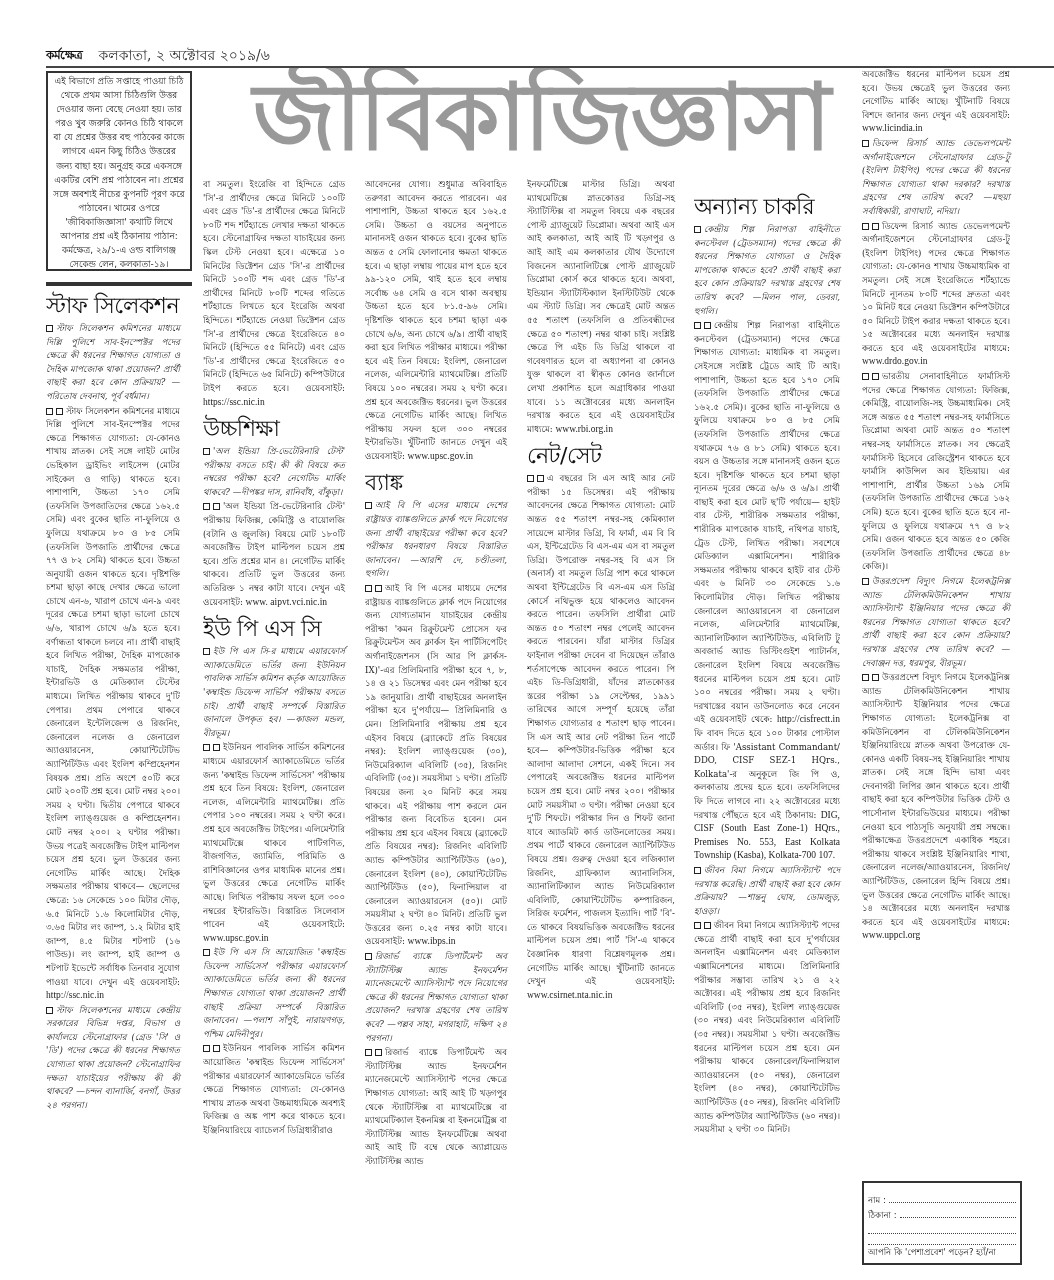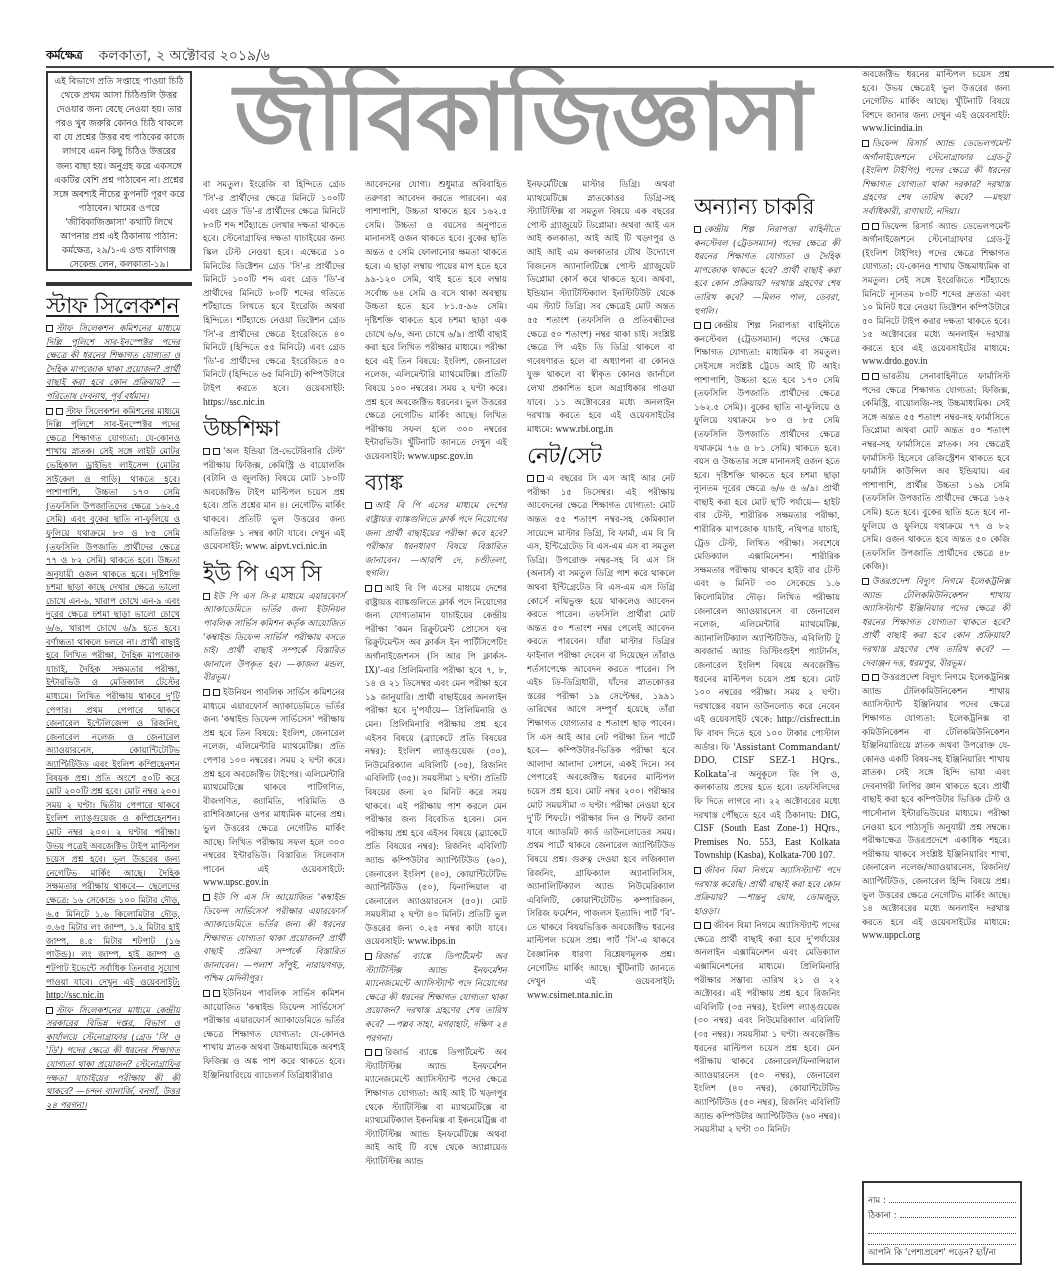--- a/index.html
+++ b/index.html
@@ -5,30 +5,30 @@
   * { box-sizing: border-box; margin: 0; padding: 0; }
   html, body { width: 1054px; height: 1280px; background: #fff; overflow: hidden; }
   body { font-family: "DejaVu Serif", "Liberation Serif", serif; color: #1e1e1e; position: relative; }
 
   .masthead { position: absolute; left: 46px; top: 48px; width: 1008px; height: 20px; border-bottom: 2px solid #444; display: flex; align-items: center; gap: 16px; padding-bottom: 3px; }
   .masthead .logo { font-family: "DejaVu Sans", sans-serif; font-weight: 900; font-size: 12px; letter-spacing: -0.5px; color: #111; }
   .masthead .dateline { font-size: 14px; color: #333; }
 
   .notice-box { position: absolute; left: 46px; top: 71px; width: 146px; height: 200px; border: 2px solid #333; padding: 1px 5px; text-align: center; font-size: 8.9px; line-height: 14.1px; font-family: "DejaVu Sans", sans-serif; color: #222; }
 
-  .big-title { position: absolute; left: 197px; top: 68px; width: 650px; height: 110px; display: flex; align-items: center; justify-content: center; font-family: "DejaVu Sans", sans-serif; font-weight: 700; font-size: 92px; color: #999; letter-spacing: -2px; white-space: nowrap; overflow: hidden; }
+  .big-title { position: absolute; left: 216px; top: 68px; width: 650px; height: 110px; display: flex; align-items: center; justify-content: center; font-family: "DejaVu Sans", sans-serif; font-weight: 700; font-size: 92px; color: #999; letter-spacing: -2px; white-space: nowrap; overflow: hidden; }
 
   .col { position: absolute; font-size: 8.6px; line-height: 13.6px; text-align: justify; color: #222; overflow: hidden; }
   .col p { margin: 0 12px 1px 0; }
   .col .q { font-style: italic; }
   .col .sq { display: inline-block; width: 7px; height: 7px; border: 1px solid #222; margin-right: 3px; vertical-align: middle; }
   .col .url { font-family: "Liberation Serif", serif; font-size: 9.5px; }
   .section-head { font-family: "DejaVu Sans", sans-serif; font-size: 22px; font-weight: 400; line-height: 28px; margin: 6px 0 2px 0; color: #111; letter-spacing: -0.5px; }
 
-  .col1 { left: 46px; top: 282px; width: 146px; height: 998px; text-decoration: underline; }
+  .col1 { left: 46px; top: 282px; width: 146px; height: 998px; }
   .col1 .topline { border-top: 4px solid #333; margin-bottom: 4px; }
   .col2 { left: 203px; top: 178px; width: 154px; height: 1102px; }
   .col3 { left: 365px; top: 178px; width: 154px; height: 1102px; }
   .col4 { left: 527px; top: 178px; width: 160px; height: 1102px; }
   .col5 { left: 694px; top: 178px; width: 158px; height: 1102px; }
   .col6 { left: 862px; top: 68px; width: 160px; height: 1100px; }
 
   .coupon { position: absolute; left: 862px; top: 1181px; width: 160px; height: 84px; border: 2px solid #333; padding: 10px 4px; font-family: "DejaVu Sans", sans-serif; font-size: 8.5px; line-height: 15px; color: #222; }
   .coupon .row { display: flex; align-items: baseline; white-space: nowrap; }
   .coupon .dots { flex: 1; border-bottom: 1px dotted #444; margin-left: 3px; height: 9px; }
@@ -50,20 +50,21 @@
   <div class="topline"></div>
   <div class="section-head">স্টাফ সিলেকশন</div>
   <p class="q"><span class="sq"></span><span>স্টাফ সিলেকশন কমিশনের মাধ্যমে দিল্লি পুলিশে সাব-ইনস্পেক্টর পদের ক্ষেত্রে কী ধরনের শিক্ষাগত যোগ্যতা ও দৈহিক মাপজোক থাকা প্রয়োজন? প্রার্থী বাছাই করা হবে কোন প্রক্রিয়ায়? —পরিতোষ দেবনাথ, পূর্ব বর্ধমান।</span></p>
   <p><span class="sq"></span><span class="sq"></span><span>স্টাফ সিলেকশন কমিশনের মাধ্যমে দিল্লি পুলিশে সাব-ইনস্পেক্টর পদের ক্ষেত্রে শিক্ষাগত যোগ্যতা: যে-কোনও শাখায় স্নাতক। সেই সঙ্গে লাইট মোটর ভেহিকাল ড্রাইভিং লাইসেন্স (মোটর সাইকেল ও গাড়ি) থাকতে হবে। পাশাপাশি, উচ্চতা ১৭০ সেমি (তফসিলি উপজাতিদের ক্ষেত্রে ১৬২.৫ সেমি) এবং বুকের ছাতি না-ফুলিয়ে ও ফুলিয়ে যথাক্রমে ৮০ ও ৮৫ সেমি (তফসিলি উপজাতি প্রার্থীদের ক্ষেত্রে ৭৭ ও ৮২ সেমি) থাকতে হবে। উচ্চতা অনুযায়ী ওজন থাকতে হবে। দৃষ্টিশক্তি চশমা ছাড়া কাছে দেখার ক্ষেত্রে ভালো চোখে এন-৬, খারাপ চোখে এন-৯ এবং দূরের ক্ষেত্রে চশমা ছাড়া ভালো চোখে ৬/৬, খারাপ চোখে ৬/৯ হতে হবে। বর্ণান্ধতা থাকলে চলবে না। প্রার্থী বাছাই হবে লিখিত পরীক্ষা, দৈহিক মাপজোক যাচাই, দৈহিক সক্ষমতার পরীক্ষা, ইন্টারভিউ ও মেডিক্যাল টেস্টের মাধ্যমে। লিখিত পরীক্ষায় থাকবে দু'টি পেপার। প্রথম পেপারে থাকবে জেনারেল ইন্টেলিজেন্স ও রিজনিং, জেনারেল নলেজ ও জেনারেল অ্যাওয়ারনেস, কোয়ান্টিটেটিভ অ্যাপ্টিটিউড এবং ইংলিশ কম্প্রিহেনশন বিষয়ক প্রশ্ন। প্রতি অংশে ৫০টি করে মোট ২০০টি প্রশ্ন হবে। মোট নম্বর ২০০। সময় ২ ঘণ্টা। দ্বিতীয় পেপারে থাকবে ইংলিশ ল্যাঙ্গুয়েজ ও কম্প্রিহেনশন। মোট নম্বর ২০০। ২ ঘণ্টার পরীক্ষা। উভয় পত্রেই অবজেক্টিভ টাইপ মাল্টিপল চয়েস প্রশ্ন হবে। ভুল উত্তরের জন্য নেগেটিভ মার্কিং আছে। দৈহিক সক্ষমতার পরীক্ষায় থাকবে— ছেলেদের ক্ষেত্রে: ১৬ সেকেন্ডে ১০০ মিটার দৌড়, ৬.৫ মিনিটে ১.৬ কিলোমিটার দৌড়, ৩.৬৫ মিটার লং জাম্প, ১.২ মিটার হাই জাম্প, ৪.৫ মিটার শটপাট (১৬ পাউন্ড)। লং জাম্প, হাই জাম্প ও শটপাট ইভেন্টে সর্বাধিক তিনবার সুযোগ পাওয়া যাবে। দেখুন এই ওয়েবসাইট:</span> <span class="url">http://ssc.nic.in</span></p>
   <p class="q"><span class="sq"></span><span>স্টাফ সিলেকশনের মাধ্যমে কেন্দ্রীয় সরকারের বিভিন্ন দপ্তর, বিভাগ ও কার্যালয়ে স্টেনোগ্রাফার (গ্রেড 'সি' ও 'ডি') পদের ক্ষেত্রে কী ধরনের শিক্ষাগত যোগ্যতা থাকা প্রয়োজন? স্টেনোগ্রাফির দক্ষতা যাচাইয়ের পরীক্ষায় কী কী থাকবে? —চন্দন ব্যানার্জি, বনগাঁ, উত্তর ২৪ পরগনা।</span></p>
 </div>
 
 <div class="col col2">
   <p><span>বা সমতুল। ইংরেজি বা হিন্দিতে গ্রেড 'সি'-র প্রার্থীদের ক্ষেত্রে মিনিটে ১০০টি এবং গ্রেড 'ডি'-র প্রার্থীদের ক্ষেত্রে মিনিটে ৮০টি শব্দ শর্টহ্যান্ডে লেখার দক্ষতা থাকতে হবে। স্টেনোগ্রাফির দক্ষতা যাচাইয়ের জন্য স্কিল টেস্ট নেওয়া হবে। এক্ষেত্রে ১০ মিনিটের ডিক্টেশন গ্রেড 'সি'-র প্রার্থীদের মিনিটে ১০০টি শব্দ এবং গ্রেড 'ডি'-র প্রার্থীদের মিনিটে ৮০টি শব্দের গতিতে শর্টহ্যান্ডে লিখতে হবে ইংরেজি অথবা হিন্দিতে। শর্টহ্যান্ডে নেওয়া ডিক্টেশন গ্রেড 'সি'-র প্রার্থীদের ক্ষেত্রে ইংরেজিতে ৪০ মিনিটে (হিন্দিতে ৫৫ মিনিটে) এবং গ্রেড 'ডি'-র প্রার্থীদের ক্ষেত্রে ইংরেজিতে ৫০ মিনিটে (হিন্দিতে ৬৫ মিনিটে) কম্পিউটারে টাইপ করতে হবে। ওয়েবসাইট:</span> <span class="url">https://ssc.nic.in</span></p>
   <div class="section-head">উচ্চশিক্ষা</div>
+  <p class="q"><span class="sq"></span><span>'অল ইন্ডিয়া প্রি-ভেটেরিনারি টেস্ট' পরীক্ষায় বসতে চাই। কী কী বিষয়ে কত নম্বরের পরীক্ষা হবে? নেগেটিভ মার্কিং থাকবে? —দীপঙ্কর দাস, রানিবাঁধ, বাঁকুড়া।</span></p>
   <p><span class="sq"></span><span class="sq"></span><span>'অল ইন্ডিয়া প্রি-ভেটেরিনারি টেস্ট' পরীক্ষায় ফিজিক্স, কেমিস্ট্রি ও বায়োলজি (বটানি ও জুলজি) বিষয়ে মোট ১৮০টি অবজেক্টিভ টাইপ মাল্টিপল চয়েস প্রশ্ন হবে। প্রতি প্রশ্নের মান ৪। নেগেটিভ মার্কিং থাকবে। প্রতিটি ভুল উত্তরের জন্য অতিরিক্ত ১ নম্বর কাটা যাবে। দেখুন এই ওয়েবসাইট:</span> <span class="url">www. aipvt.vci.nic.in</span></p>
   <div class="section-head">ইউ পি এস সি</div>
   <p class="q"><span class="sq"></span><span>ইউ পি এস সি-র মাধ্যমে এয়ারফোর্স অ্যাকাডেমিতে ভর্তির জন্য ইউনিয়ন পাবলিক সার্ভিস কমিশন কর্তৃক আয়োজিত 'কম্বাইন্ড ডিফেন্স সার্ভিস' পরীক্ষায় বসতে চাই। প্রার্থী বাছাই সম্পর্কে বিস্তারিত জানালে উপকৃত হব। —কাজল মন্ডল, বীরভূম।</span></p>
   <p><span class="sq"></span><span class="sq"></span><span>ইউনিয়ন পাবলিক সার্ভিস কমিশনের মাধ্যমে এয়ারফোর্স অ্যাকাডেমিতে ভর্তির জন্য 'কম্বাইন্ড ডিফেন্স সার্ভিসেস' পরীক্ষায় প্রশ্ন হবে তিন বিষয়ে: ইংলিশ, জেনারেল নলেজ, এলিমেন্টারি ম্যাথমেটিক্স। প্রতি পেপার ১০০ নম্বরের। সময় ২ ঘণ্টা করে। প্রশ্ন হবে অবজেক্টিভ টাইপের। এলিমেন্টারি ম্যাথমেটিক্সে থাকবে পাটিগণিত, বীজগণিত, জ্যামিতি, পরিমিতি ও রাশিবিজ্ঞানের ওপর মাধ্যমিক মানের প্রশ্ন। ভুল উত্তরের ক্ষেত্রে নেগেটিভ মার্কিং আছে। লিখিত পরীক্ষায় সফল হলে ৩০০ নম্বরের ইন্টারভিউ। বিস্তারিত সিলেবাস পাবেন এই ওয়েবসাইটে:</span> <span class="url">www.upsc.gov.in</span></p>
   <p class="q"><span class="sq"></span><span>ইউ পি এস সি আয়োজিত 'কম্বাইন্ড ডিফেন্স সার্ভিসেস' পরীক্ষার এয়ারফোর্স অ্যাকাডেমিতে ভর্তির জন্য কী ধরনের শিক্ষাগত যোগ্যতা থাকা প্রয়োজন? প্রার্থী বাছাই প্রক্রিয়া সম্পর্কে বিস্তারিত জানাবেন। —পলাশ সাঁপুই, নারায়ণগড়, পশ্চিম মেদিনীপুর।</span></p>
   <p><span class="sq"></span><span class="sq"></span><span>ইউনিয়ন পাবলিক সার্ভিস কমিশন আয়োজিত 'কম্বাইন্ড ডিফেন্স সার্ভিসেস' পরীক্ষার এয়ারফোর্স অ্যাকাডেমিতে ভর্তির ক্ষেত্রে শিক্ষাগত যোগ্যতা: যে-কোনও শাখায় স্নাতক অথবা উচ্চমাধ্যমিকে অবশ্যই ফিজিক্স ও অঙ্ক পাশ করে থাকতে হবে। ইঞ্জিনিয়ারিংয়ে ব্যাচেলর্স ডিগ্রিধারীরাও</span></p>
 </div>
 
 <div class="col col3">
   <p><span>আবেদনের যোগ্য। শুধুমাত্র অবিবাহিত তরুণরা আবেদন করতে পারবেন। এর পাশাপাশি, উচ্চতা থাকতে হবে ১৬২.৫ সেমি। উচ্চতা ও বয়সের অনুপাতে মানানসই ওজন থাকতে হবে। বুকের ছাতি অন্তত ৫ সেমি ফোলানোর ক্ষমতা থাকতে হবে। এ ছাড়া লম্বায় পায়ের মাপ হতে হবে ৯৯-১২০ সেমি, থাই হতে হবে লম্বায় সর্বোচ্চ ৬৪ সেমি ও বসে থাকা অবস্থায় উচ্চতা হতে হবে ৮১.৫-৯৬ সেমি। দৃষ্টিশক্তি থাকতে হবে চশমা ছাড়া এক চোখে ৬/৬, অন্য চোখে ৬/৯। প্রার্থী বাছাই করা হবে লিখিত পরীক্ষার মাধ্যমে। পরীক্ষা হবে এই তিন বিষয়ে: ইংলিশ, জেনারেল নলেজ, এলিমেন্টারি ম্যাথমেটিক্স। প্রতিটি বিষয়ে ১০০ নম্বরের। সময় ২ ঘণ্টা করে। প্রশ্ন হবে অবজেক্টিভ ধরনের। ভুল উত্তরের ক্ষেত্রে নেগেটিভ মার্কিং আছে। লিখিত পরীক্ষায় সফল হলে ৩০০ নম্বরের ইন্টারভিউ। খুঁটিনাটি জানতে দেখুন এই ওয়েবসাইট:</span> <span class="url">www.upsc.gov.in</span></p>

